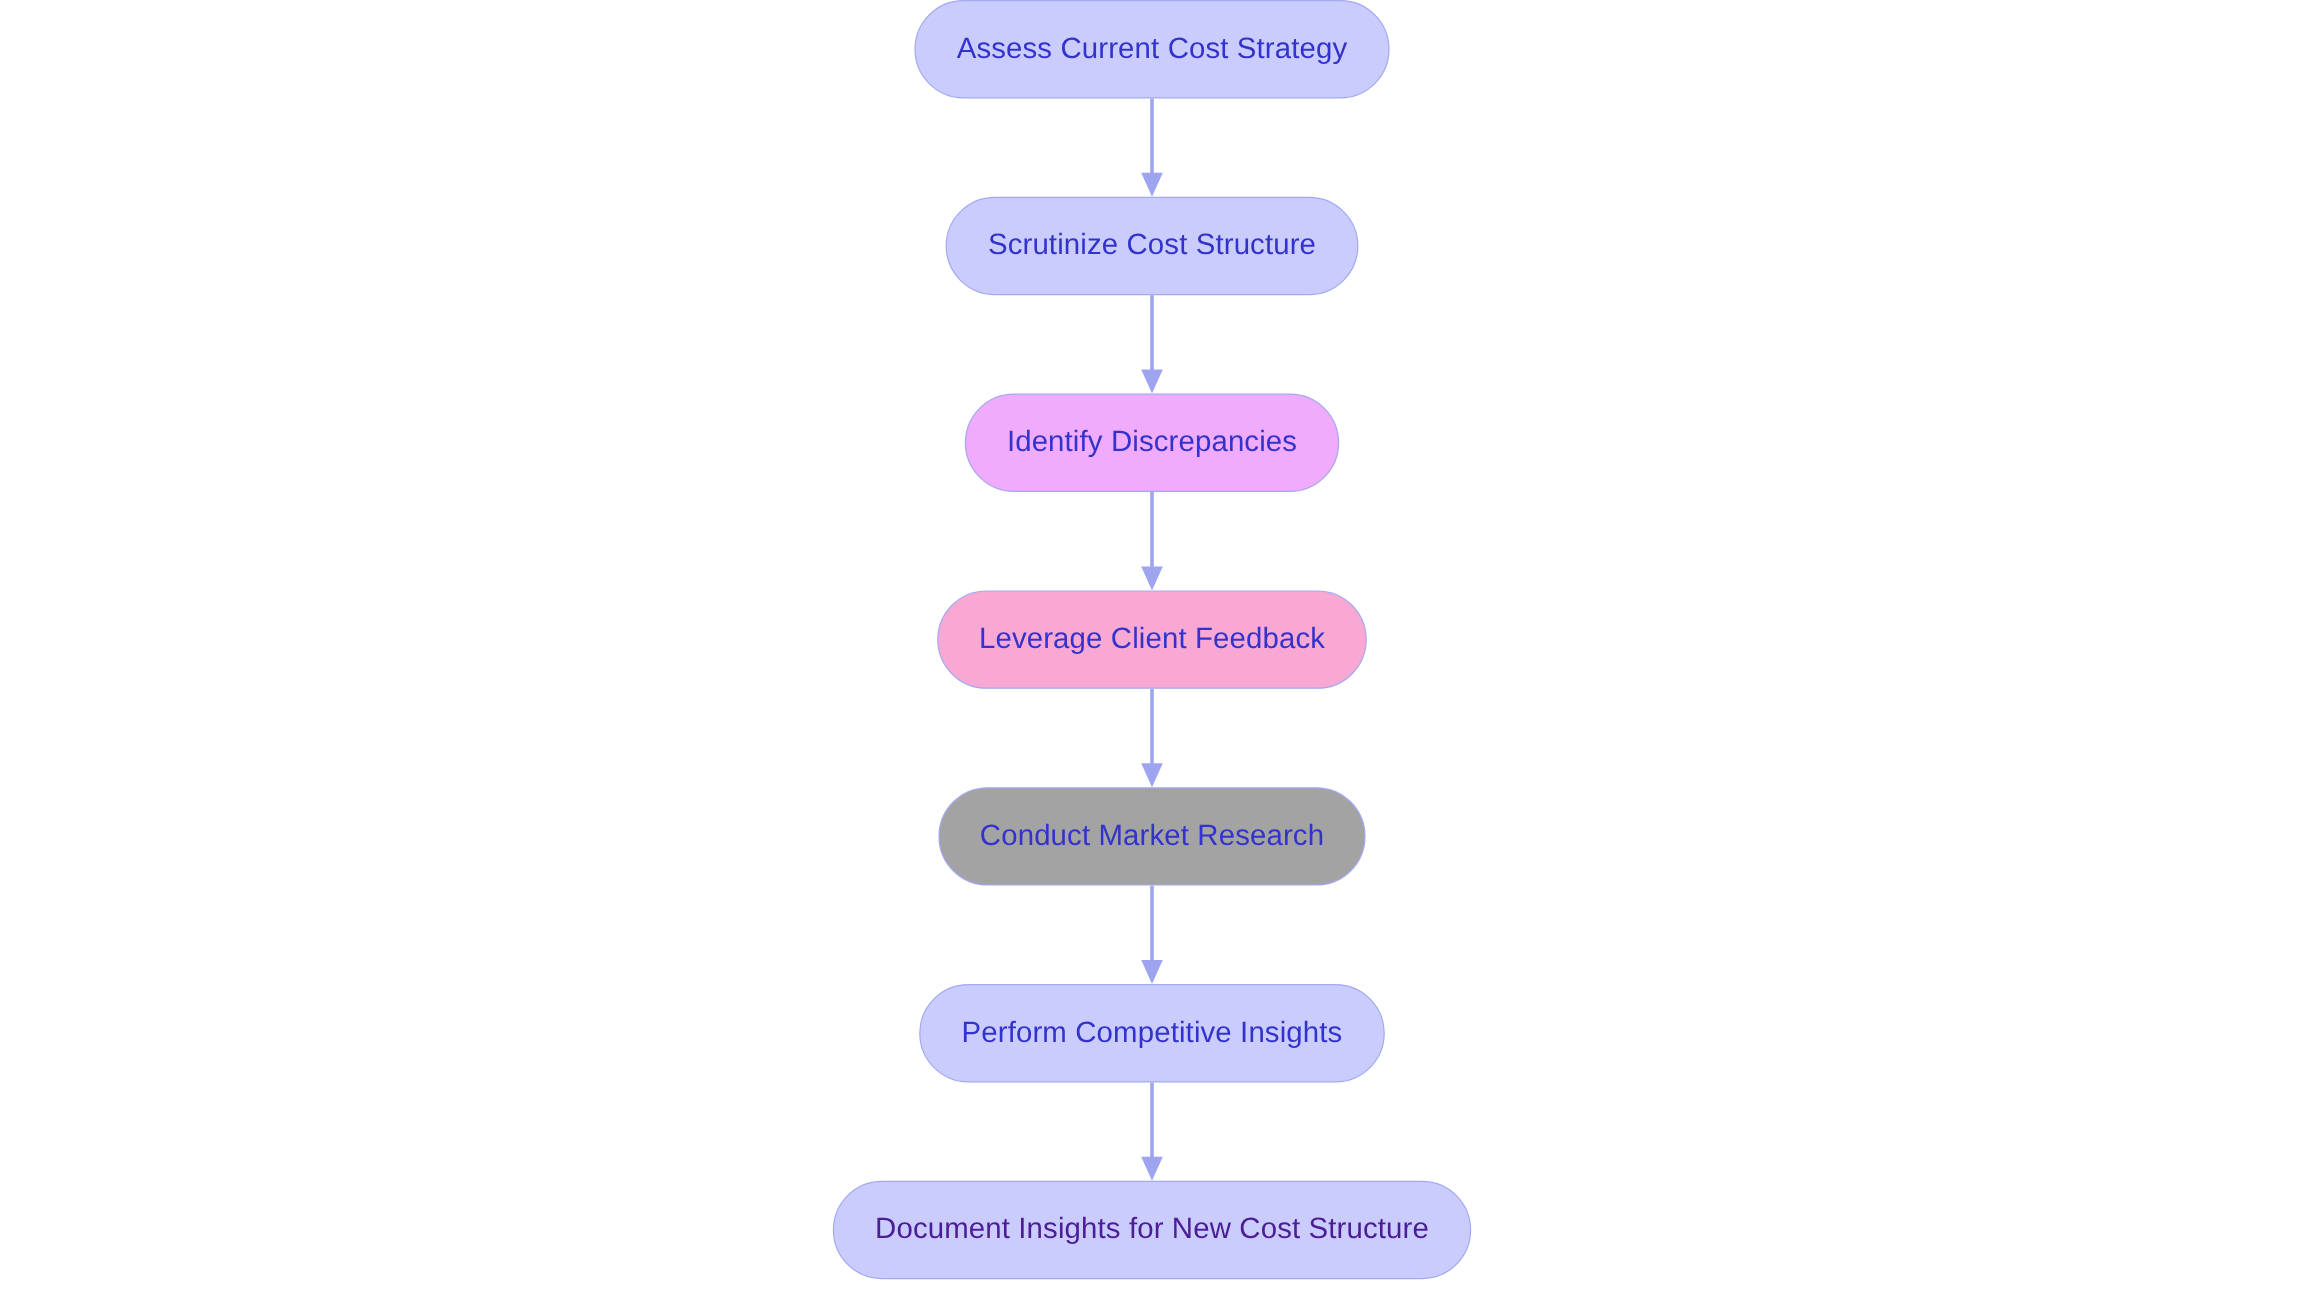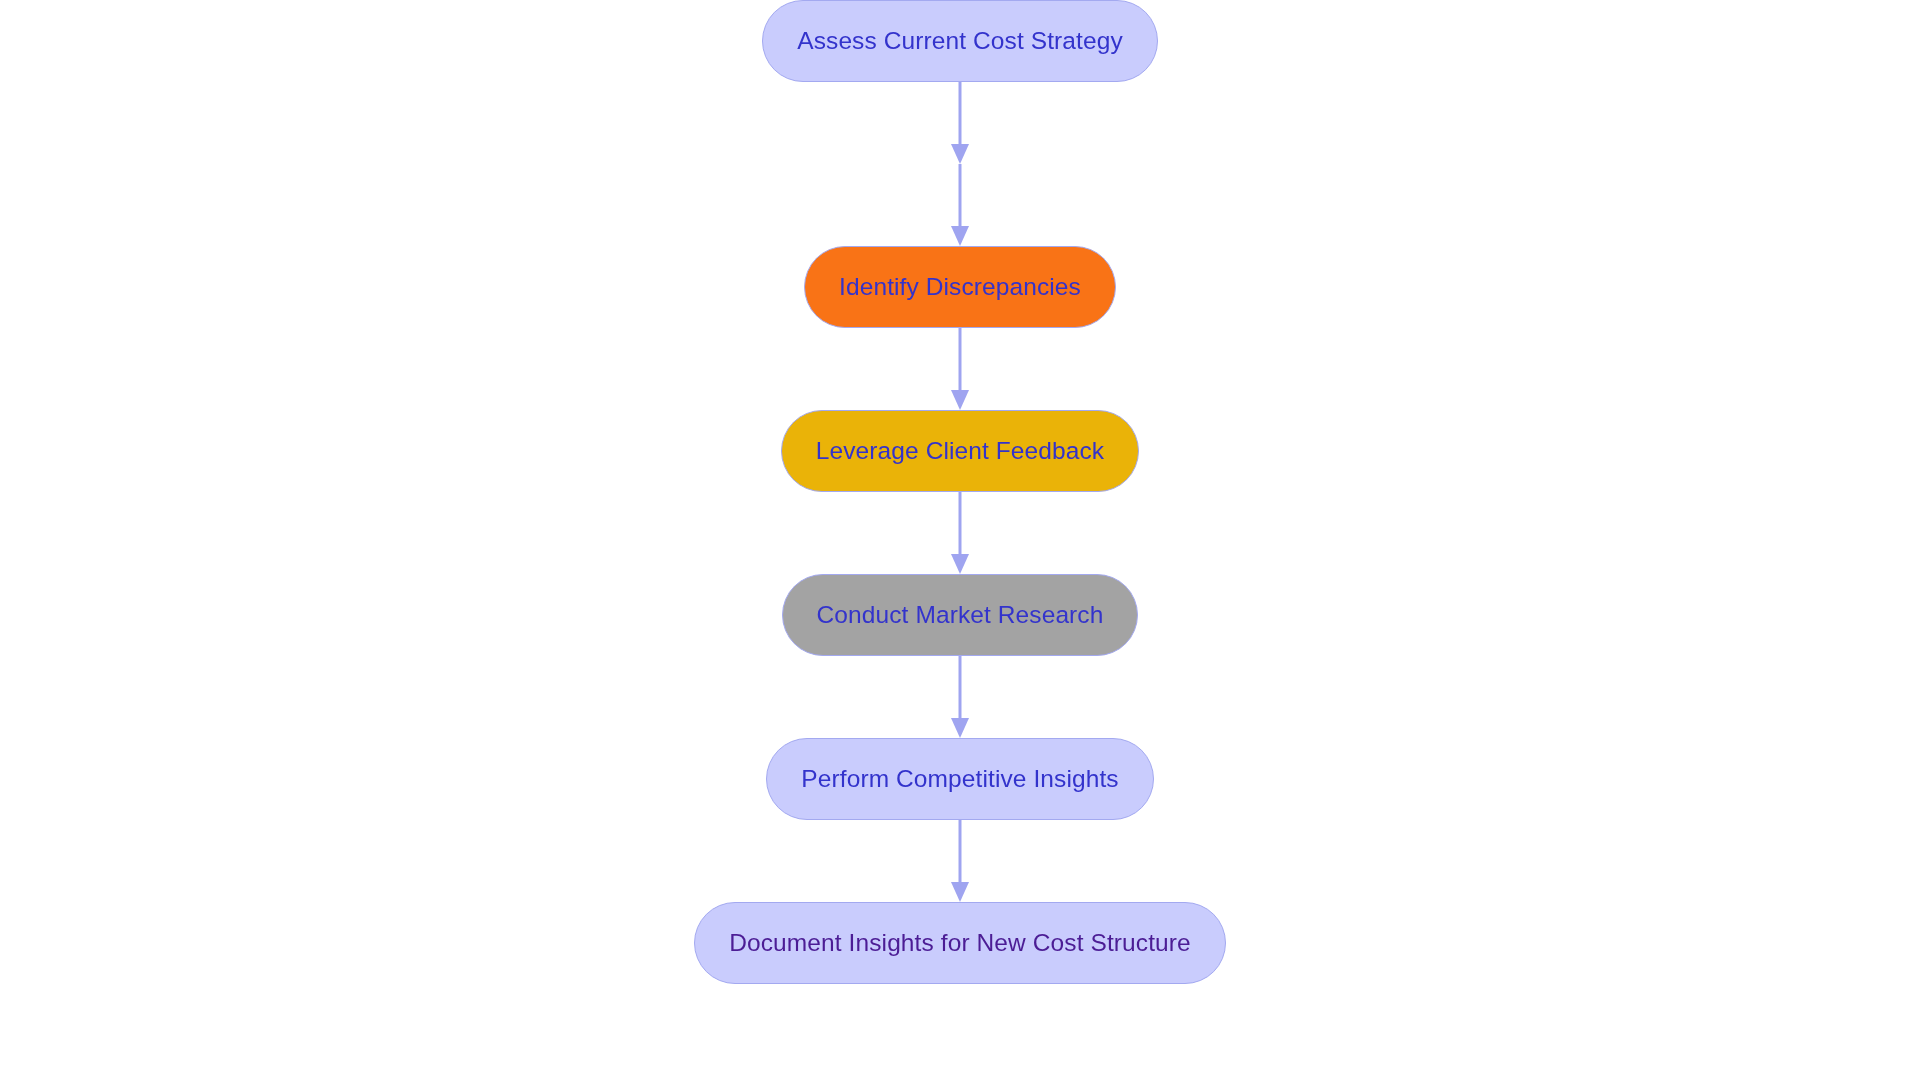--- a/index.html
+++ b/index.html
@@ -83,36 +83,39 @@
 
     <div class="flow-node" style="background: rgb(201, 204, 253); border-color: rgb(163, 169, 240);">
       <span class="flow-node-label" style="color: rgb(51, 51, 204);">Assess Current Cost Strategy</span>
     </div>
 
     <svg class="flow-connector" viewBox="0 0 24 82">
       <line class="conn-line" x1="12" y1="0" x2="12" y2="63" style="stroke: rgb(159, 164, 240);"></line>
       <polygon class="conn-head" points="12,82 3,62 21,62" style="fill: rgb(159, 164, 240);"></polygon>
     </svg>
 
+    <div class="flow-node" style="background: rgb(201, 204, 253); border-color: rgb(163, 169, 240);">
+      <span class="flow-node-label" style="color: rgb(51, 51, 204);">Scrutinize Cost Structure</span>
+    </div>
 
     <svg class="flow-connector" viewBox="0 0 24 82">
       <line class="conn-line" x1="12" y1="0" x2="12" y2="63" style="stroke: rgb(159, 164, 240);"></line>
       <polygon class="conn-head" points="12,82 3,62 21,62" style="fill: rgb(159, 164, 240);"></polygon>
     </svg>
 
-    <div class="flow-node" style="background: #f97316; border-color: rgb(163, 169, 240);">
+    <div class="flow-node" style="background: #f0abfc; border-color: rgb(163, 169, 240);">
       <span class="flow-node-label" style="color: rgb(51, 51, 204);">Identify Discrepancies</span>
     </div>
 
     <svg class="flow-connector" viewBox="0 0 24 82">
       <line class="conn-line" x1="12" y1="0" x2="12" y2="63" style="stroke: rgb(159, 164, 240);"></line>
       <polygon class="conn-head" points="12,82 3,62 21,62" style="fill: rgb(159, 164, 240);"></polygon>
     </svg>
 
-    <div class="flow-node" style="background: #eab308; border-color: rgb(163, 169, 240);">
+    <div class="flow-node" style="background: #f9a8d4; border-color: rgb(163, 169, 240);">
       <span class="flow-node-label" style="color: rgb(51, 51, 204);">Leverage Client Feedback</span>
     </div>
 
     <svg class="flow-connector" viewBox="0 0 24 82">
       <line class="conn-line" x1="12" y1="0" x2="12" y2="63" style="stroke: rgb(159, 164, 240);"></line>
       <polygon class="conn-head" points="12,82 3,62 21,62" style="fill: rgb(159, 164, 240);"></polygon>
     </svg>
 
     <div class="flow-node" style="background: #a3a3a3; border-color: rgb(163, 169, 240);">
       <span class="flow-node-label" style="color: rgb(51, 51, 204);">Conduct Market Research</span>

